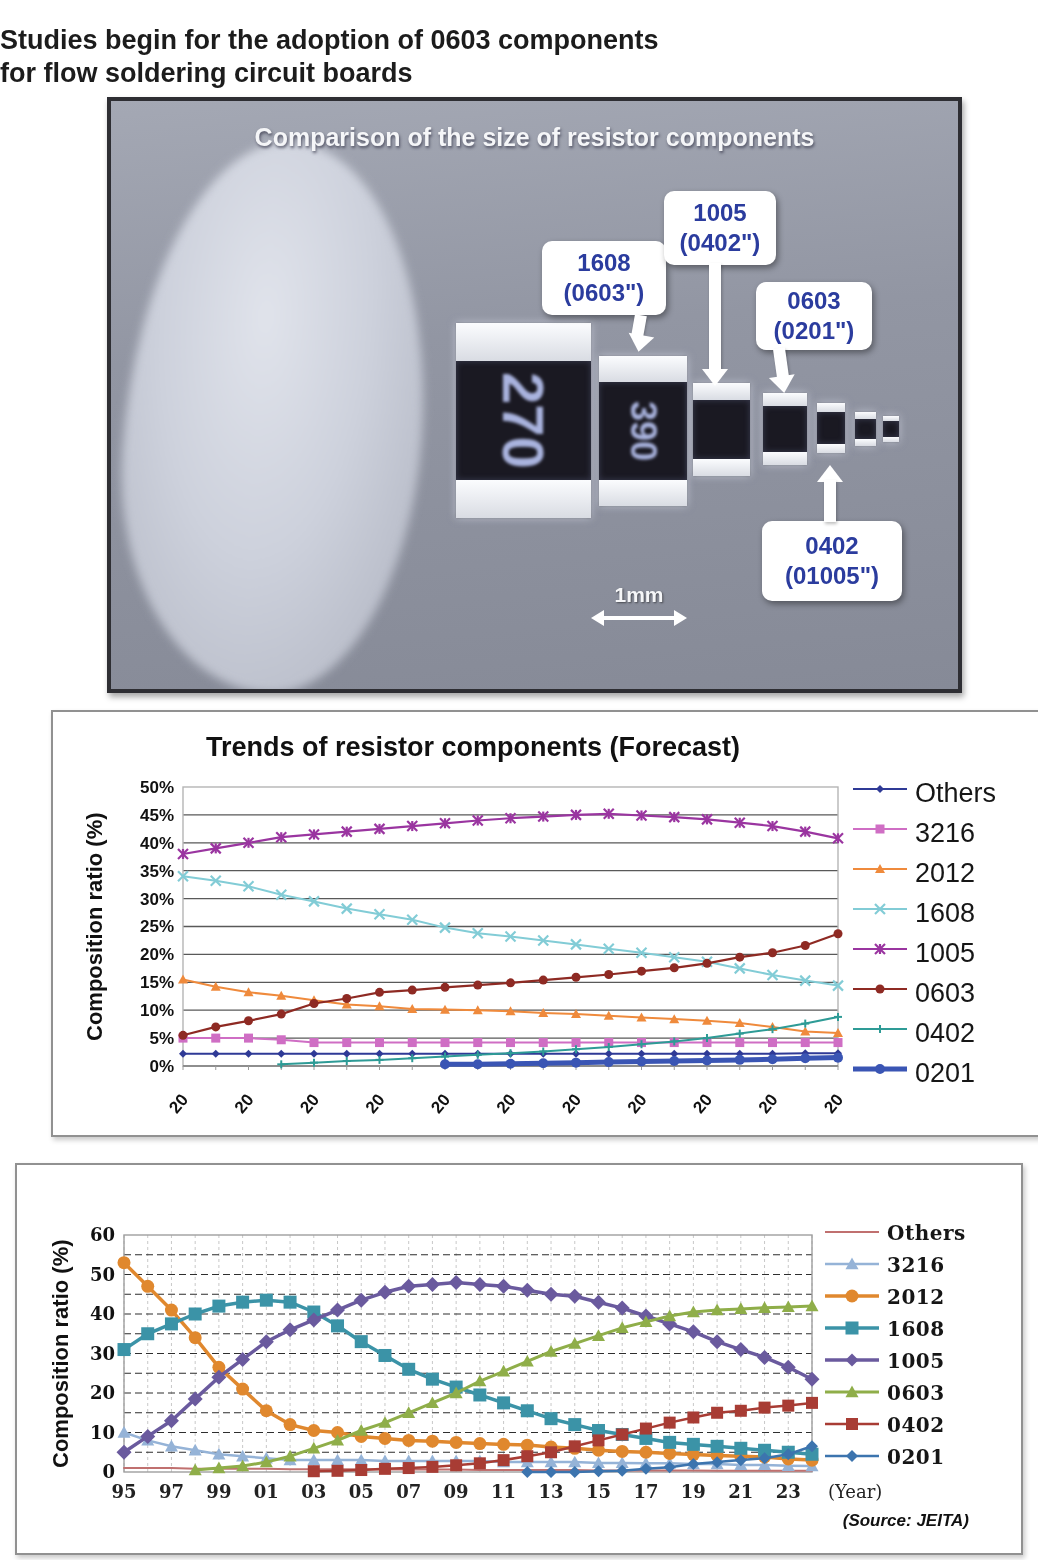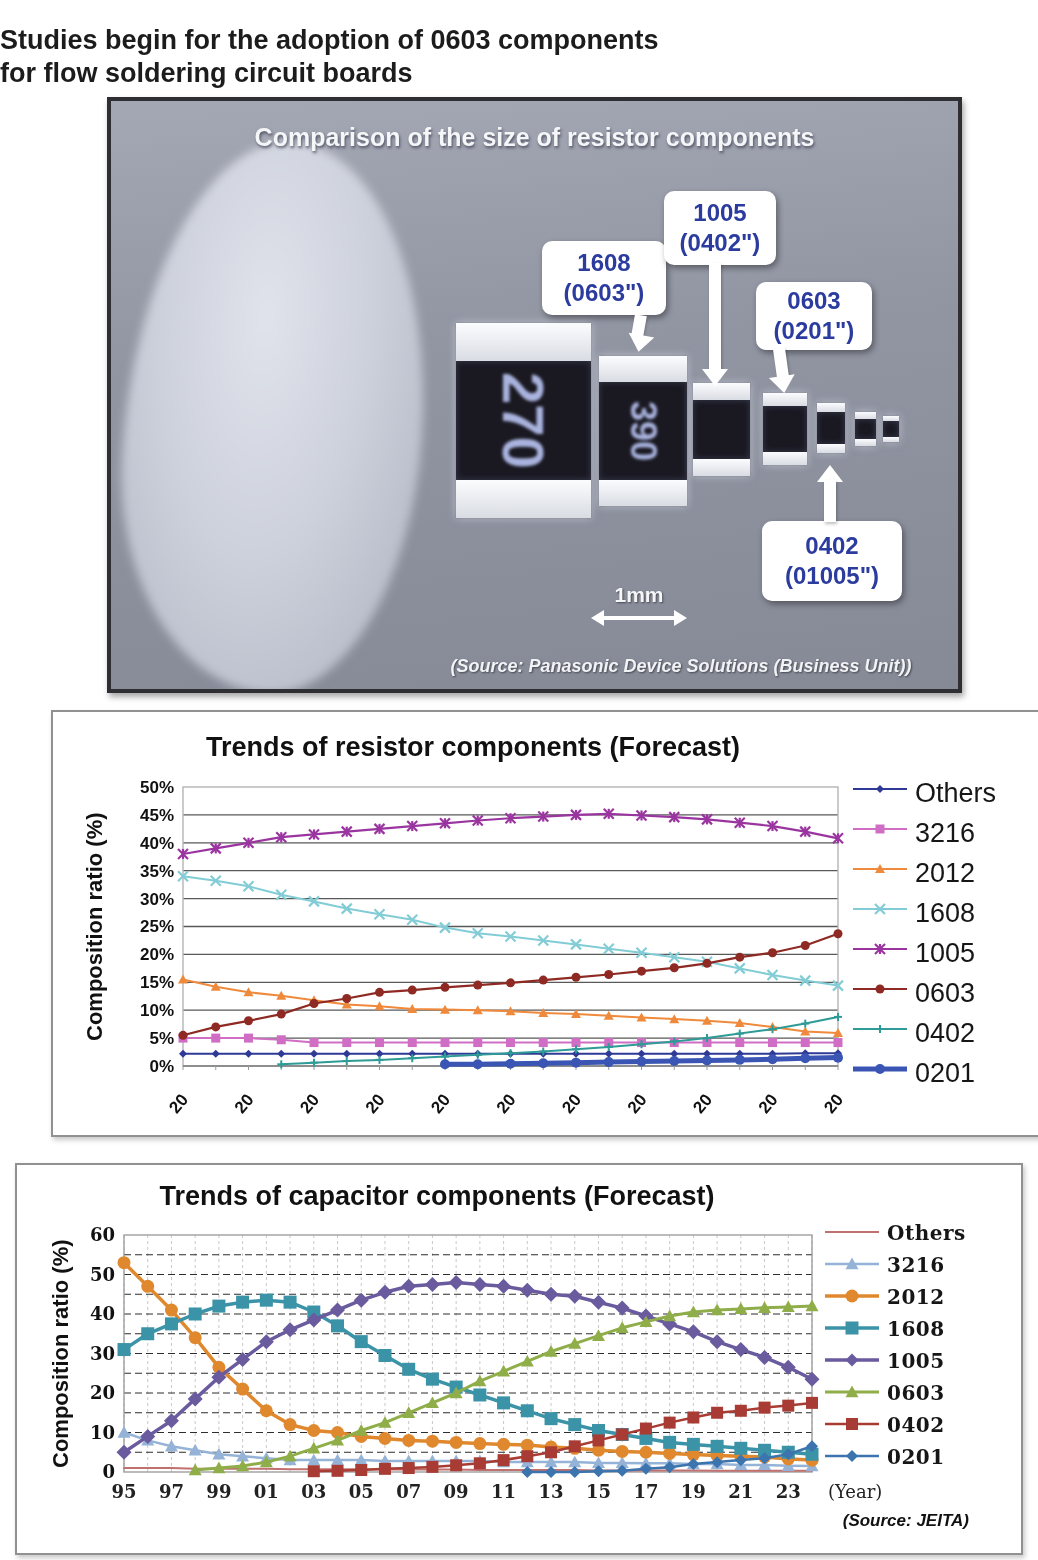--- a/index.html
+++ b/index.html
@@ -187,21 +187,20 @@
     <div class="head-up a0402-head"></div>
     <div class="stem a0402-stem"></div>
 
     <div class="scale">
       <div class="scale-label">1mm</div>
       <div class="scale-l"></div>
       <div class="scale-line"></div>
       <div class="scale-r"></div>
     </div>
 
-    <div class="photo-source">(Source: Panasonic Device Solutions (Business Unit))</div>
   </div>
 
   <div id="resistor-panel" class="panel">
     <div class="chart-title">Trends of resistor components (Forecast)</div>
     <div class="ylabel">Composition ratio (%)</div>
     <svg id="plot0" class="plot-svg" width="1004" height="423">
         <rect x="130" y="75" width="655" height="279" fill="#ffffff"></rect>
         <line x1="130" y1="326.1" x2="785" y2="326.1" stroke="#595959" stroke-width="1.3"></line>
         <line x1="130" y1="298.2" x2="785" y2="298.2" stroke="#595959" stroke-width="1.3"></line>
         <line x1="130" y1="270.3" x2="785" y2="270.3" stroke="#595959" stroke-width="1.3"></line>
@@ -561,21 +560,20 @@
           <svg width="58" height="22">
             <line x1="2" y1="11" x2="56" y2="11" stroke="#3a55b4" stroke-width="5"></line>
             <circle cx="29" cy="11" r="5" fill="#3a55b4"></circle>
           </svg>
           <span>0201</span>
         </div>
       </div>
   </div>
 
   <div id="capacitor-panel" class="panel">
-    <div class="chart-title">Trends of capacitor components (Forecast)</div>
     <div class="ylabel">Composition ratio (%)</div>
     <svg id="plot1" class="plot-svg" width="1004" height="388">
         <rect x="107" y="70" width="688" height="237" fill="#ffffff"></rect>
         <line x1="107" y1="70" x2="107" y2="307" stroke="#c8c8c8" stroke-width="1" stroke-dasharray="3 3"></line>
         <line x1="130.72413793103448" y1="70" x2="130.72413793103448" y2="307" stroke="#c8c8c8" stroke-width="1" stroke-dasharray="3 3"></line>
         <line x1="154.44827586206895" y1="70" x2="154.44827586206895" y2="307" stroke="#c8c8c8" stroke-width="1" stroke-dasharray="3 3"></line>
         <line x1="178.17241379310343" y1="70" x2="178.17241379310343" y2="307" stroke="#c8c8c8" stroke-width="1" stroke-dasharray="3 3"></line>
         <line x1="201.89655172413794" y1="70" x2="201.89655172413794" y2="307" stroke="#c8c8c8" stroke-width="1" stroke-dasharray="3 3"></line>
         <line x1="225.6206896551724" y1="70" x2="225.6206896551724" y2="307" stroke="#c8c8c8" stroke-width="1" stroke-dasharray="3 3"></line>
         <line x1="249.3448275862069" y1="70" x2="249.3448275862069" y2="307" stroke="#c8c8c8" stroke-width="1" stroke-dasharray="3 3"></line>

